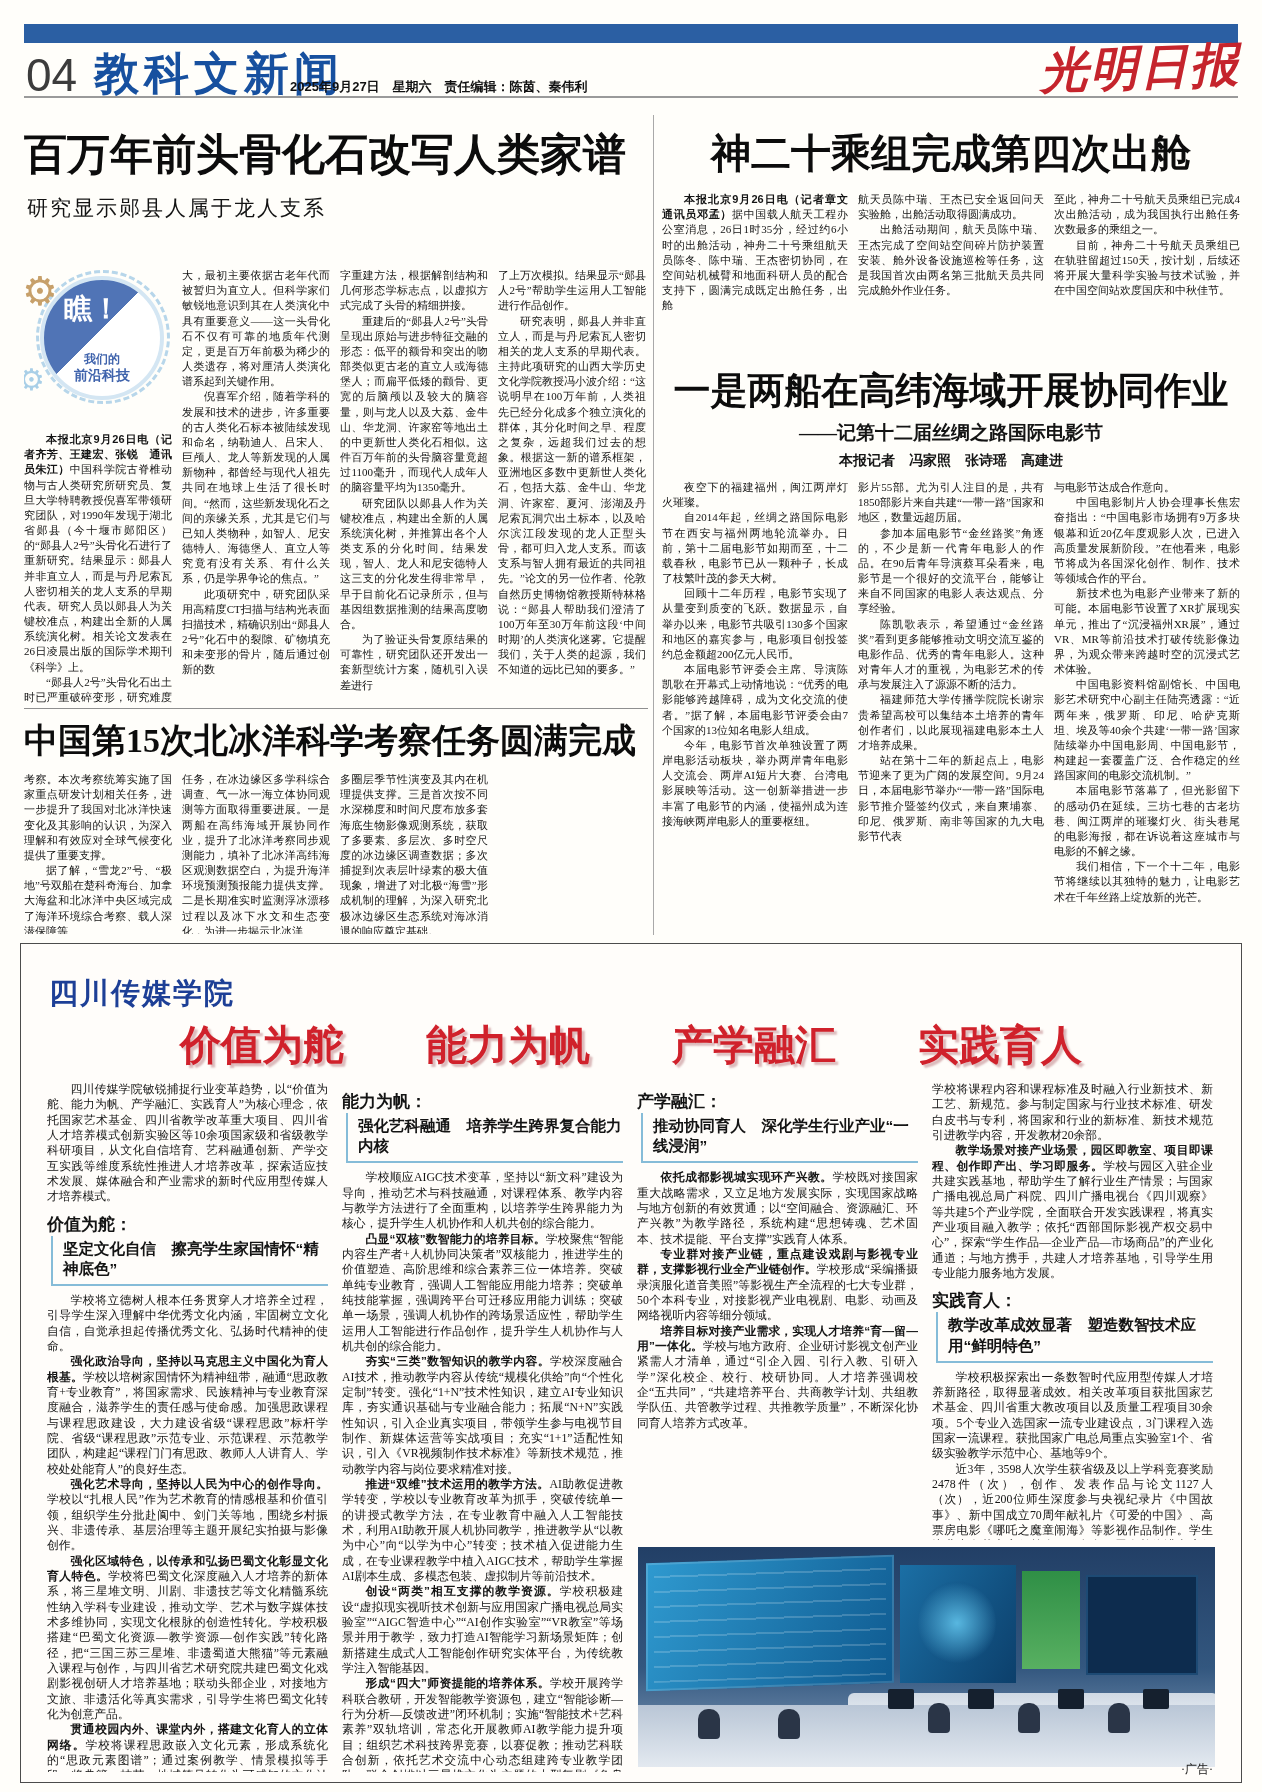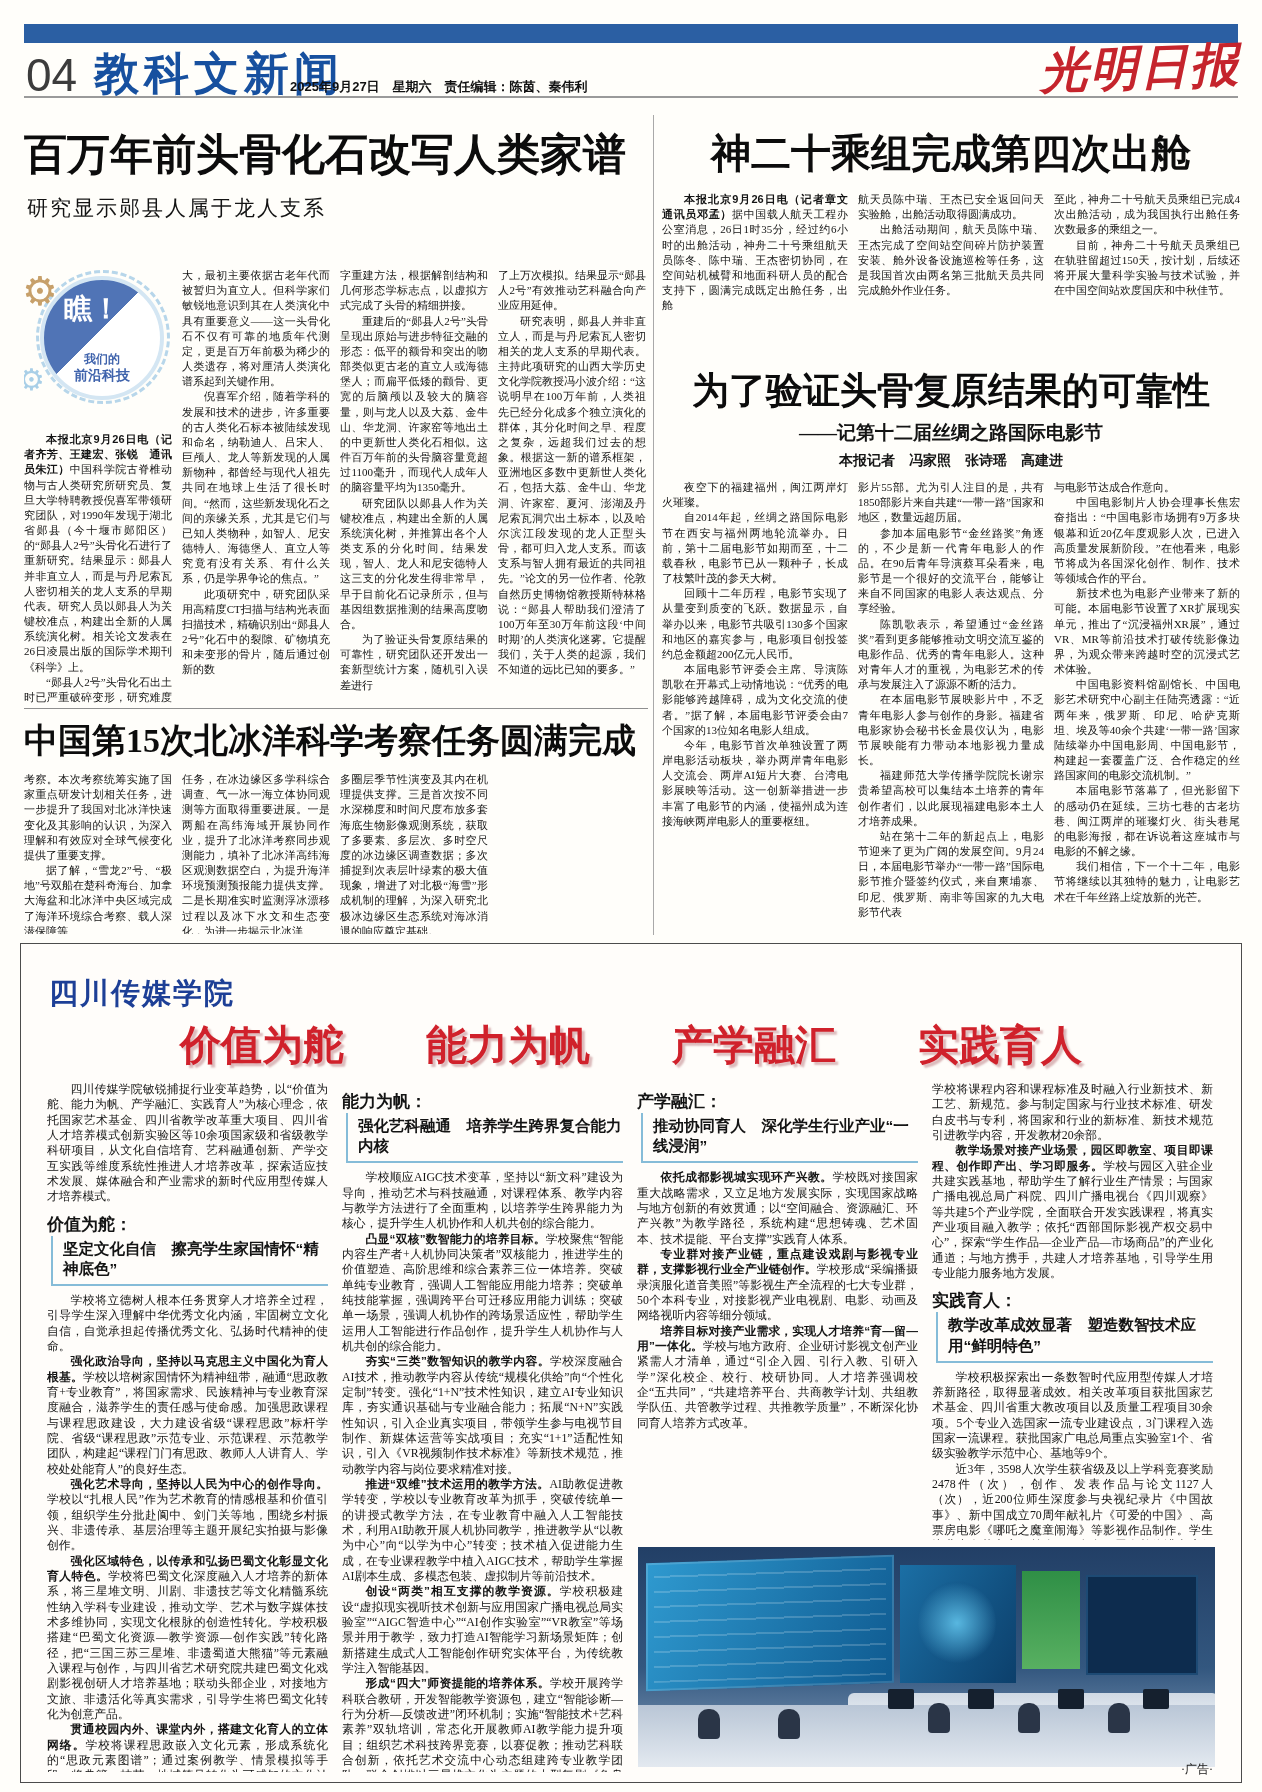--- a/index.html
+++ b/index.html
@@ -123,21 +123,21 @@
         <p class="para">倪喜军介绍，随着学科的发展和技术的进步，许多重要的古人类化石标本被陆续发现和命名，纳勒迪人、吕宋人、巨颅人、龙人等新发现的人属新物种，都曾经与现代人祖先共同在地球上生活了很长时间。“然而，这些新发现化石之间的亲缘关系，尤其是它们与已知人类物种，如智人、尼安德特人、海德堡人、直立人等究竟有没有关系、有什么关系，仍是学界争论的焦点。”</p>
         <p class="para">此项研究中，研究团队采用高精度CT扫描与结构光表面扫描技术，精确识别出“郧县人2号”化石中的裂隙、矿物填充和未变形的骨片，随后通过创新的数</p>
       </div>
     <div class="bcol bcol-l">
         <p class="para cont">字重建方法，根据解剖结构和几何形态学标志点，以虚拟方式完成了头骨的精细拼接。</p>
         <p class="para">重建后的“郧县人2号”头骨呈现出原始与进步特征交融的形态：低平的额骨和突出的吻部类似更古老的直立人或海德堡人；而扁平低矮的颧骨、更宽的后脑颅以及较大的脑容量，则与龙人以及大荔、金牛山、华龙洞、许家窑等地出土的中更新世人类化石相似。这件百万年前的头骨脑容量竟超过1100毫升，而现代人成年人的脑容量平均为1350毫升。</p>
         <p class="para">研究团队以郧县人作为关键校准点，构建出全新的人属系统演化树，并推算出各个人类支系的分化时间。结果发现，智人、龙人和尼安德特人这三支的分化发生得非常早，早于目前化石记录所示，但与基因组数据推测的结果高度吻合。</p>
         <p class="para">为了验证头骨复原结果的可靠性，研究团队还开发出一套新型统计方案，随机引入误差进行</p>
       </div>
     <div class="bcol bcol-l">
-        <p class="para cont">了上万次模拟。结果显示“郧县人2号”有效推动艺科融合向产业应用延伸。</p>
+        <p class="para cont">了上万次模拟。结果显示“郧县人2号”帮助学生运用人工智能进行作品创作。</p>
         <p class="para">研究表明，郧县人并非直立人，而是与丹尼索瓦人密切相关的龙人支系的早期代表。主持此项研究的山西大学历史文化学院教授冯小波介绍：“这说明早在100万年前，人类祖先已经分化成多个独立演化的群体，其分化时间之早、程度之复杂，远超我们过去的想象。根据这一新的谱系框架，亚洲地区多数中更新世人类化石，包括大荔、金牛山、华龙洞、许家窑、夏河、澎湖及丹尼索瓦洞穴出土标本，以及哈尔滨江段发现的龙人正型头骨，都可归入龙人支系。而该支系与智人拥有最近的共同祖先。”论文的另一位作者、伦敦自然历史博物馆教授斯特林格说：“郧县人帮助我们澄清了100万年至30万年前这段‘中间时期’的人类演化迷雾。它提醒我们，关于人类的起源，我们不知道的远比已知的要多。”</p>
       </div>
   </div>
 
   <div class="rule-h" style="left:24px;top:708px;width:624px;height:1px;"></div>
   <div class="h1 h-arctic">中国第15次北冰洋科学考察任务圆满完成</div>
   <div class="bodycols" style="left:24px;top:772px;width:624px;height:162px;">
     <div class="bcol bcol-l">
         <p class="para cont">考察。本次考察统筹实施了国家重点研发计划相关任务，进一步提升了我国对北冰洋快速变化及其影响的认识，为深入理解和有效应对全球气候变化提供了重要支撑。</p>
         <p class="para">据了解，“雪龙2”号、“极地”号双船在楚科奇海台、加拿大海盆和北冰洋中央区域完成了海洋环境综合考察、载人深潜保障等</p>
@@ -160,36 +160,35 @@
     <div class="bcol bcol-r">
         <p class="para cont">航天员陈中瑞、王杰已安全返回问天实验舱，出舱活动取得圆满成功。</p>
         <p class="para">出舱活动期间，航天员陈中瑞、王杰完成了空间站空间碎片防护装置安装、舱外设备设施巡检等任务，这是我国首次由两名第三批航天员共同完成舱外作业任务。</p>
       </div>
     <div class="bcol bcol-r">
         <p class="para cont">至此，神舟二十号航天员乘组已完成4次出舱活动，成为我国执行出舱任务次数最多的乘组之一。</p>
         <p class="para">目前，神舟二十号航天员乘组已在轨驻留超过150天，按计划，后续还将开展大量科学实验与技术试验，并在中国空间站欢度国庆和中秋佳节。</p>
       </div>
   </div>
 
-  <div class="h1 h-film">为了验证头骨复原结果的可靠性</div>
+  <div class="h1 h-film">一是两船在高纬海域开展协同作业</div>
   <div class="film-dek">——记第十二届丝绸之路国际电影节</div>
   <div class="film-byline">本报记者　冯家照　张诗瑶　高建进</div>
   <div class="bodycols" style="left:662px;top:480px;width:578px;height:455px;">
     <div class="bcol bcol-r">
         <p class="para">夜空下的福建福州，闽江两岸灯火璀璨。</p>
         <p class="para">自2014年起，丝绸之路国际电影节在西安与福州两地轮流举办。日前，第十二届电影节如期而至，十二载春秋，电影节已从一颗种子，长成了枝繁叶茂的参天大树。</p>
         <p class="para">回顾十二年历程，电影节实现了从量变到质变的飞跃。数据显示，自举办以来，电影节共吸引130多个国家和地区的嘉宾参与，电影项目创投签约总金额超200亿元人民币。</p>
         <p class="para">本届电影节评委会主席、导演陈凯歌在开幕式上动情地说：“优秀的电影能够跨越障碍，成为文化交流的使者。”据了解，本届电影节评委会由7个国家的13位知名电影人组成。</p>
         <p class="para">今年，电影节首次单独设置了两岸电影活动板块，举办两岸青年电影人交流会、两岸AI短片大赛、台湾电影展映等活动。这一创新举措进一步丰富了电影节的内涵，使福州成为连接海峡两岸电影人的重要枢纽。</p>
       </div>
     <div class="bcol bcol-r">
         <p class="para cont">影片55部。尤为引人注目的是，共有1850部影片来自共建“一带一路”国家和地区，数量远超历届。</p>
         <p class="para">参加本届电影节“金丝路奖”角逐的，不少是新一代青年电影人的作品。在90后青年导演蔡耳朵看来，电影节是一个很好的交流平台，能够让来自不同国家的电影人表达观点、分享经验。</p>
         <p class="para">陈凯歌表示，希望通过“金丝路奖”看到更多能够推动文明交流互鉴的电影作品、优秀的青年电影人。这种对青年人才的重视，为电影艺术的传承与发展注入了源源不断的活力。</p>
-        <p class="para">在本届电影节展映影片中，不乏青年电影人参与创作的身影。福建省电影家协会秘书长金晨仪认为，电影节展映能有力带动本地影视力量成长。</p>
         <p class="para">福建师范大学传播学院院长谢宗贵希望高校可以集结本土培养的青年创作者们，以此展现福建电影本土人才培养成果。</p>
         <p class="para">站在第十二年的新起点上，电影节迎来了更为广阔的发展空间。9月24日，本届电影节举办“一带一路”国际电影节推介暨签约仪式，来自柬埔寨、印尼、俄罗斯、南非等国家的九大电影节代表</p>
       </div>
     <div class="bcol bcol-r">
         <p class="para cont">与电影节达成合作意向。</p>
         <p class="para">中国电影制片人协会理事长焦宏奋指出：“中国电影市场拥有9万多块银幕和近20亿年度观影人次，已进入高质量发展新阶段。”在他看来，电影节将成为各国深化创作、制作、技术等领域合作的平台。</p>
         <p class="para">新技术也为电影产业带来了新的可能。本届电影节设置了XR扩展现实单元，推出了“沉浸福州XR展”，通过VR、MR等前沿技术打破传统影像边界，为观众带来跨越时空的沉浸式艺术体验。</p>
         <p class="para">中国电影资料馆副馆长、中国电影艺术研究中心副主任陆亮透露：“近两年来，俄罗斯、印尼、哈萨克斯坦、埃及等40余个共建‘一带一路’国家陆续举办中国电影周、中国电影节，构建起一套覆盖广泛、合作稳定的丝路国家间的电影交流机制。”</p>
         <p class="para">本届电影节落幕了，但光影留下的感动仍在延续。三坊七巷的古老坊巷、闽江两岸的璀璨灯火、街头巷尾的电影海报，都在诉说着这座城市与电影的不解之缘。</p>
         <p class="para">我们相信，下一个十二年，电影节将继续以其独特的魅力，让电影艺术在千年丝路上绽放新的光芒。</p>

